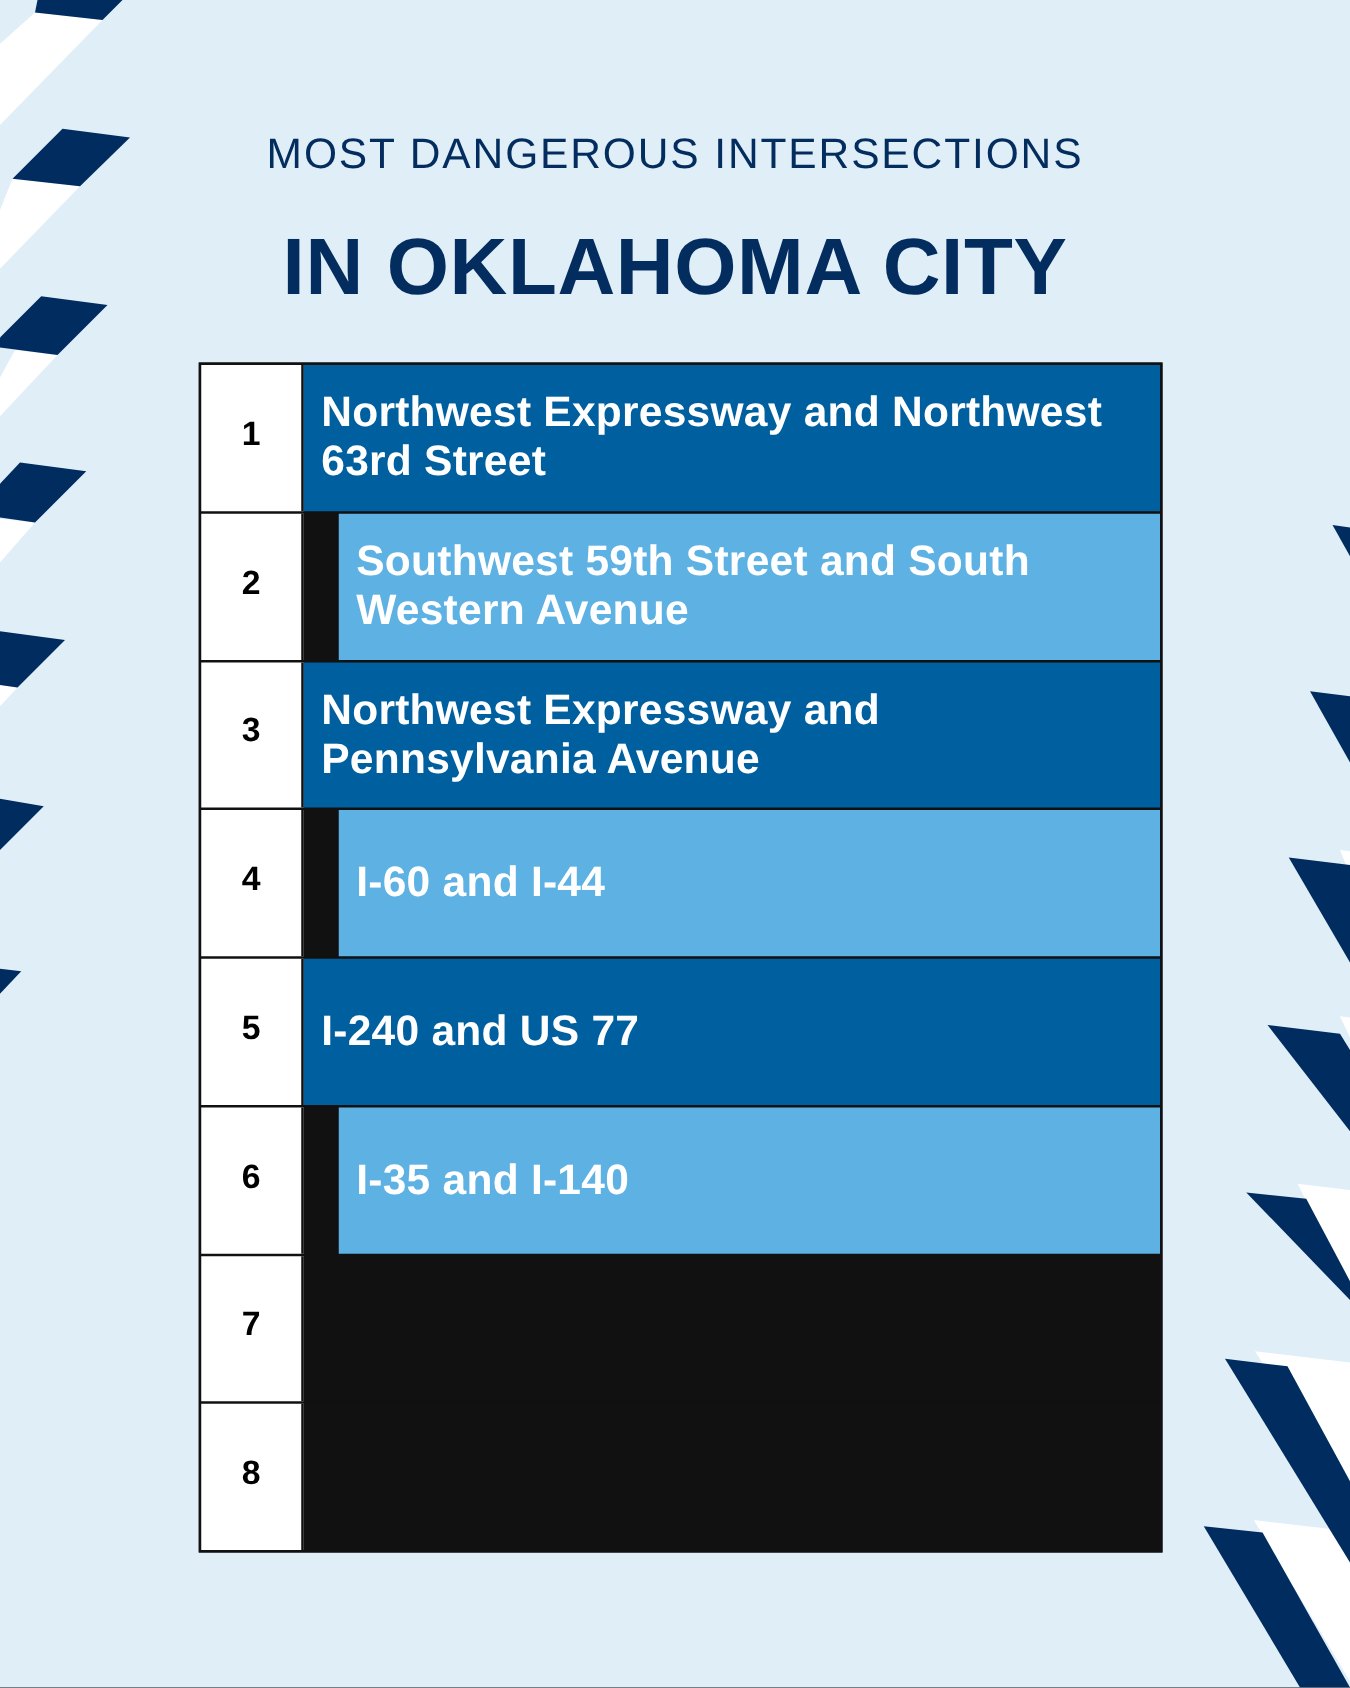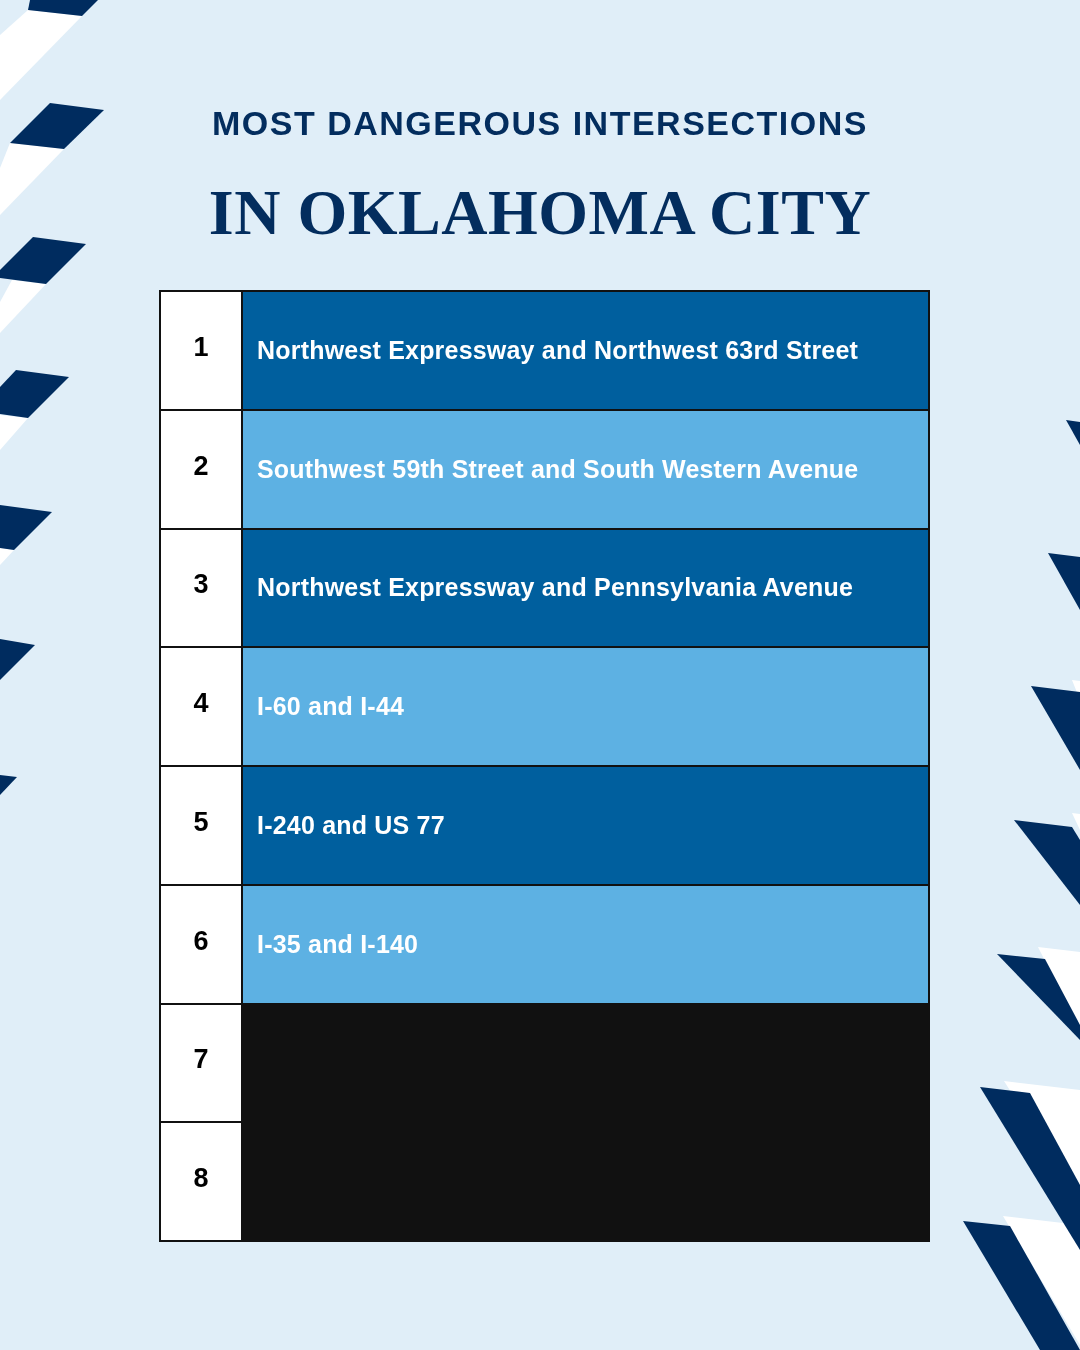--- a/index.html
+++ b/index.html
@@ -6,26 +6,26 @@
     body {
       width: 1080px; height: 1350px;
       background: #e0eef8;
       position: relative; overflow: hidden;
       font-family: "Liberation Sans", "DejaVu Sans", sans-serif;
     }
     .deco { position: absolute; left: 0; top: 0; width: 1080px; height: 1350px; pointer-events: none; }
     .title-sub {
       position: absolute; left: 0; width: 1080px; top: 104px;
       text-align: center; color: #032d5e;
-      font-size: 34px; letter-spacing: 1.5px; font-weight: 700;
+      font-size: 34px; letter-spacing: 1.5px; font-weight: 400;
     }
     .title-main {
       position: absolute; left: 0; width: 1080px; top: 176px;
       text-align: center; color: #032d5e;
-      font-size: 64px; font-weight: bold; letter-spacing: 0.5px; font-family: Liberation Serif, serif;
+      font-size: 64px; font-weight: bold; letter-spacing: 0.5px;
     }
     .table {
       position: absolute; left: 159px; top: 290px;
       width: 771px; height: 952px;
       border: 2px solid #111; box-sizing: border-box;
       display: flex; flex-direction: column;
       background: #111;
     }
     .row {
       flex: 1; display: flex;
@@ -35,24 +35,24 @@
     .rank {
       width: 82px; background: #ffffff;
       border-right: 2px solid #111;
       display: flex; align-items: center; justify-content: center;
       font-size: 27px; font-weight: bold; color: #000;
       padding-bottom: 6px; box-sizing: border-box;
     }
     .name {
       flex: 1; display: flex; align-items: center;
       padding-left: 14px; color: #ffffff;
-      font-size: 25px; font-weight: bold; letter-spacing: 0.2px;
+      font-size: 34px; font-weight: bold; letter-spacing: 0.2px;
     }
     .row.dark .name { background: #005f9e; }
-    .row.light .name { background: #5db1e3; }
+    .row.light .name { background: #5db1e3; margin-left: 28px; }
   </style>
 </head>
 <body>
 
 <svg class="deco" viewBox="0 0 1080 1350" xmlns="http://www.w3.org/2000/svg">
   <g>
 
     <polygon points="0,35 28,10 82,16 0,100" fill="#ffffff"></polygon>
     <polygon points="0,168 10,143 64,149 0,215" fill="#ffffff"></polygon>
     <polygon points="0,302 12,280 46,284 0,333" fill="#ffffff"></polygon>

